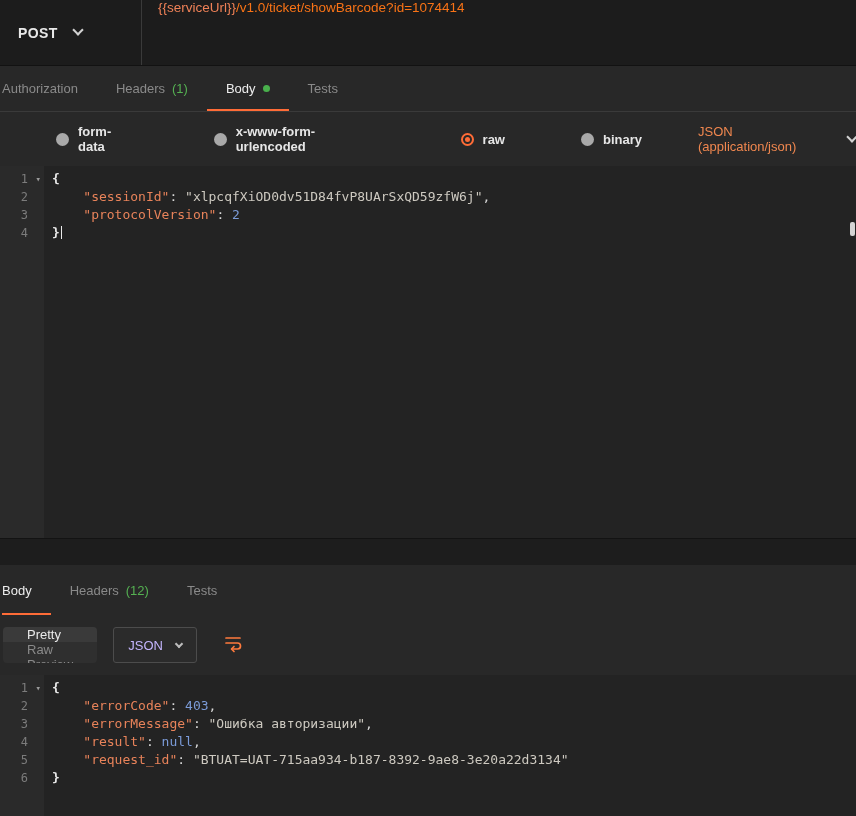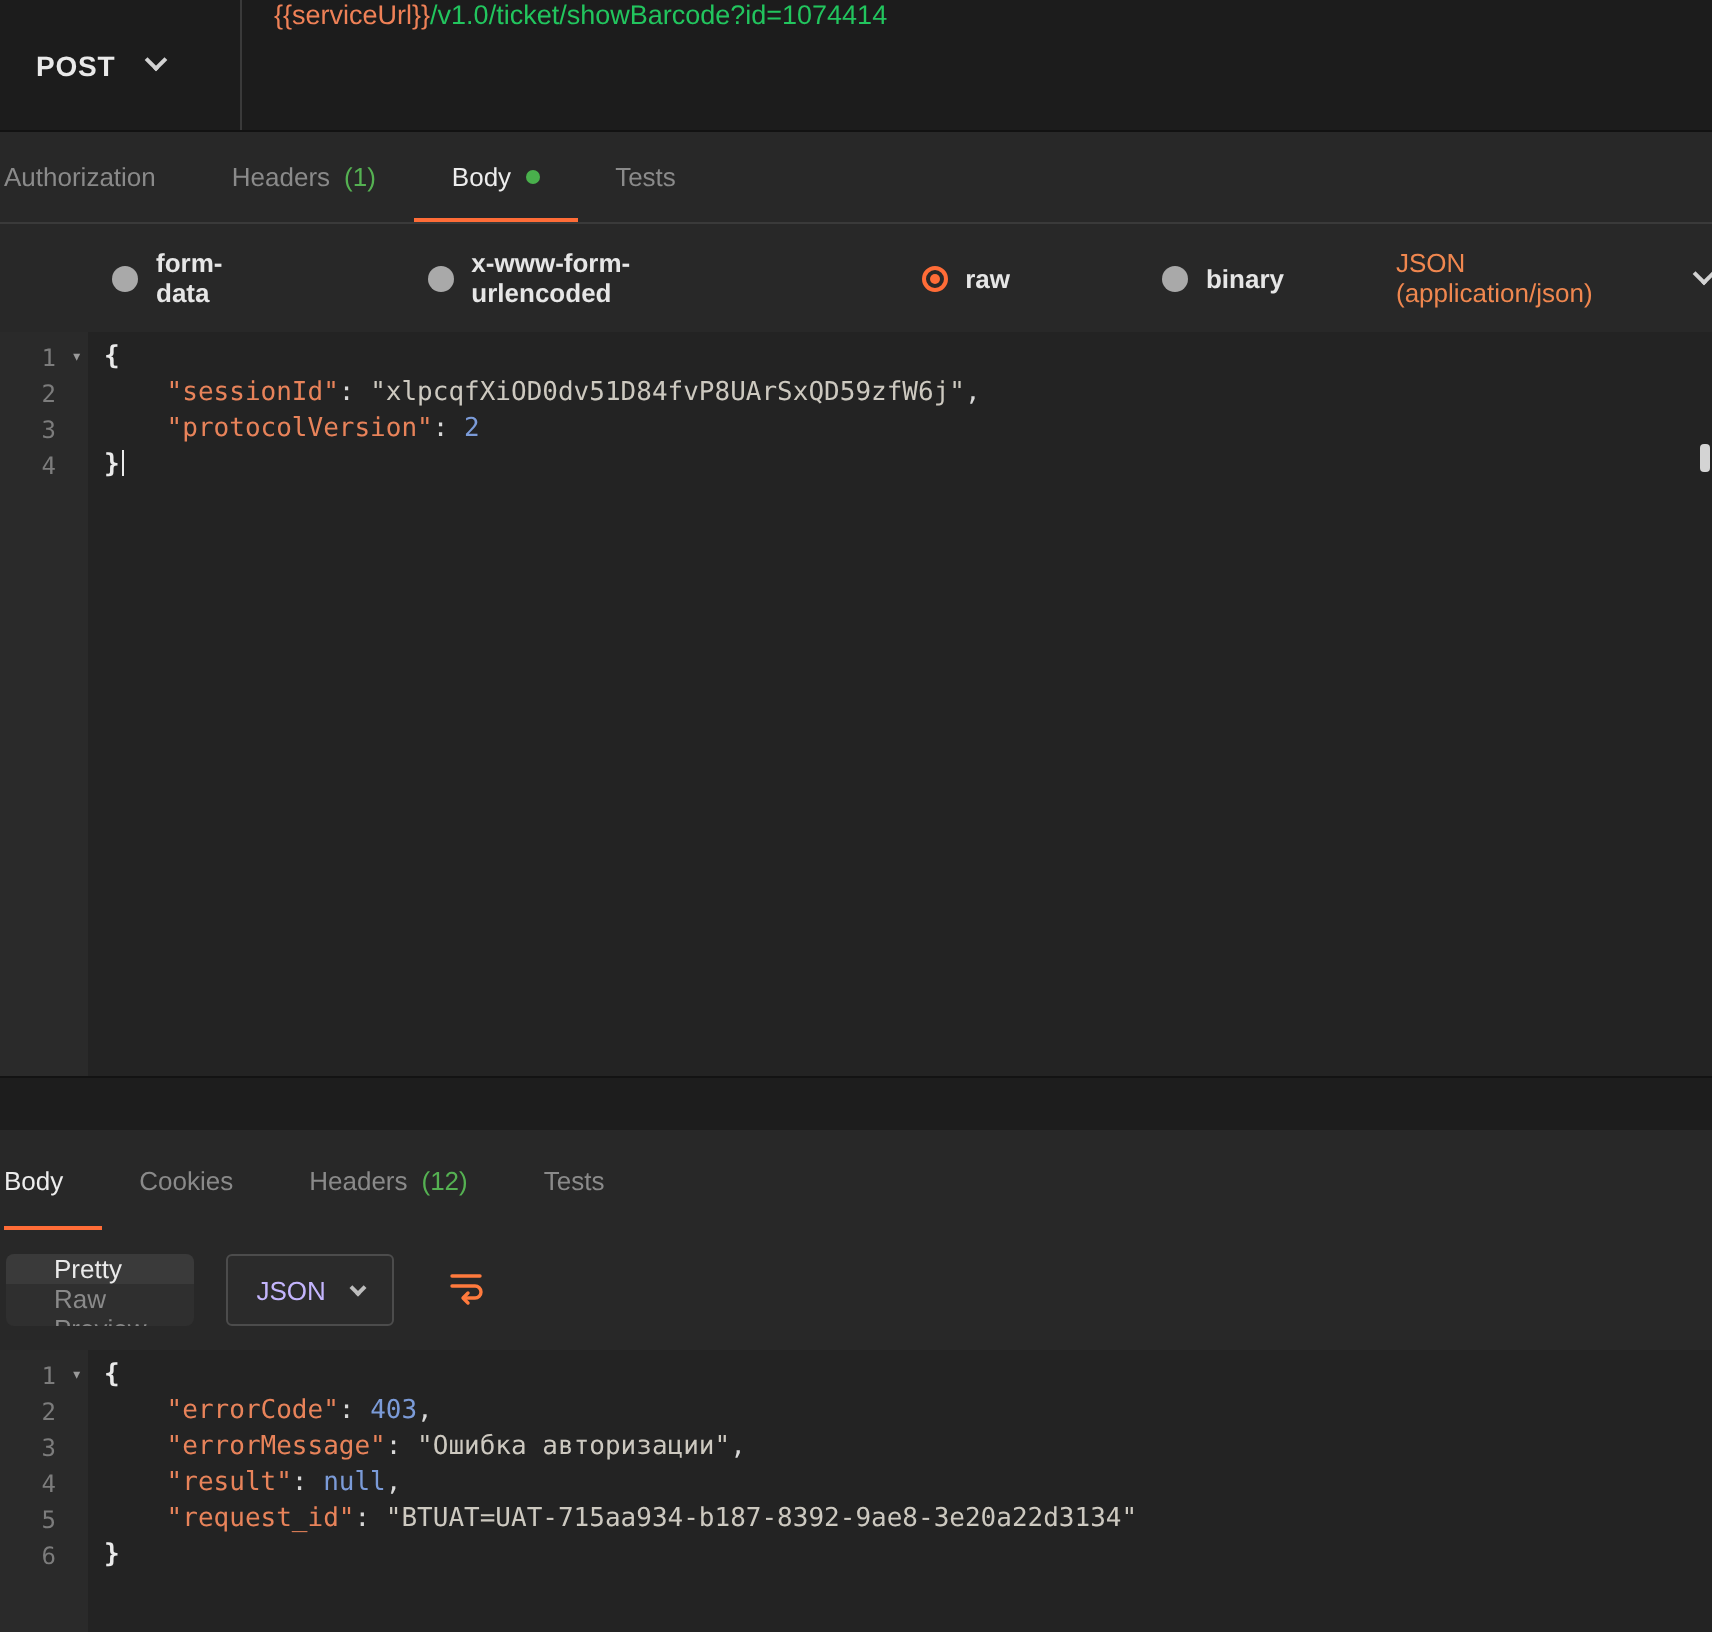--- a/index.html
+++ b/index.html
@@ -5,27 +5,27 @@
   * { box-sizing: border-box; margin: 0; padding: 0; }
   html, body { width: 856px; height: 816px; overflow: hidden; }
   body {
     background: #282828;
     font-family: "Liberation Sans", "DejaVu Sans", sans-serif;
     -webkit-font-smoothing: antialiased;
   }
 
   
   .url-bar { height: 66px; background: #1c1c1c; display: flex; align-items: stretch; border-bottom: 1px solid #121212; }
-  .method-box { width: 121px; display: flex; align-items: center; padding-left: 18px; gap: 16px; border-right: 1px solid #3a3a3a; cursor: pointer; }
+  .method-box { width: 142px; display: flex; align-items: center; padding-left: 18px; gap: 16px; border-right: 1px solid #3a3a3a; cursor: pointer; }
   .method-label { color: #e9e9e9; font-size: 14px; font-weight: 700; letter-spacing: .4px; }
   .chev { width: 8px; height: 8px; border-right: 2px solid #d2d2d2; border-bottom: 2px solid #d2d2d2; transform: rotate(45deg); margin-top: -5px; }
   .chev.small { width: 6px; height: 6px; border-color: #bdbdbd; margin-top: -3px; }
   .url-field { flex: 1; display: flex; align-items: flex-start; padding-left: 16px; font-size: 13.5px; cursor: text; white-space: nowrap; }
   .url-var { color: #ef8157; }
-  .url-rest { color: #22c55e; }
+  .url-rest { color: #f97316; }
 
   
   .tabs { display: flex; align-items: stretch; background: #282828; }
   .req-tabs { height: 46px; border-bottom: 1px solid #3a3a3a; padding-left: 2px; }
   .res-tabs { height: 50px; padding-left: 2px; }
   .tab { display: flex; align-items: center; gap: 7px; padding: 0 19px; font-size: 13px; color: #8a8a8a; cursor: pointer; }
   .tab:first-child { padding-left: 0; }
   .tab.active { color: #ededed; box-shadow: inset 0 -2px 0 #ff6c37; }
   .count { color: #55b152; }
   .dot { width: 7px; height: 7px; border-radius: 50%; background: #49b04c; }
@@ -161,23 +161,20 @@
     <span class="scroll-thumb"></span>
   </div>
 
   <div class="pane-divider"></div>
 
   <div class="tabs res-tabs">
     <div class="tab active">
       <span>Body</span>
     </div>
     <div class="tab">
-      <span>Cookies</span>
-    </div>
-    <div class="tab">
       <span>Headers</span>
       <span class="count">(12)</span>
     </div>
     <div class="tab">
       <span>Tests</span>
     </div>
   </div>
 
   <div class="res-toolbar">
     <div class="segmented">

